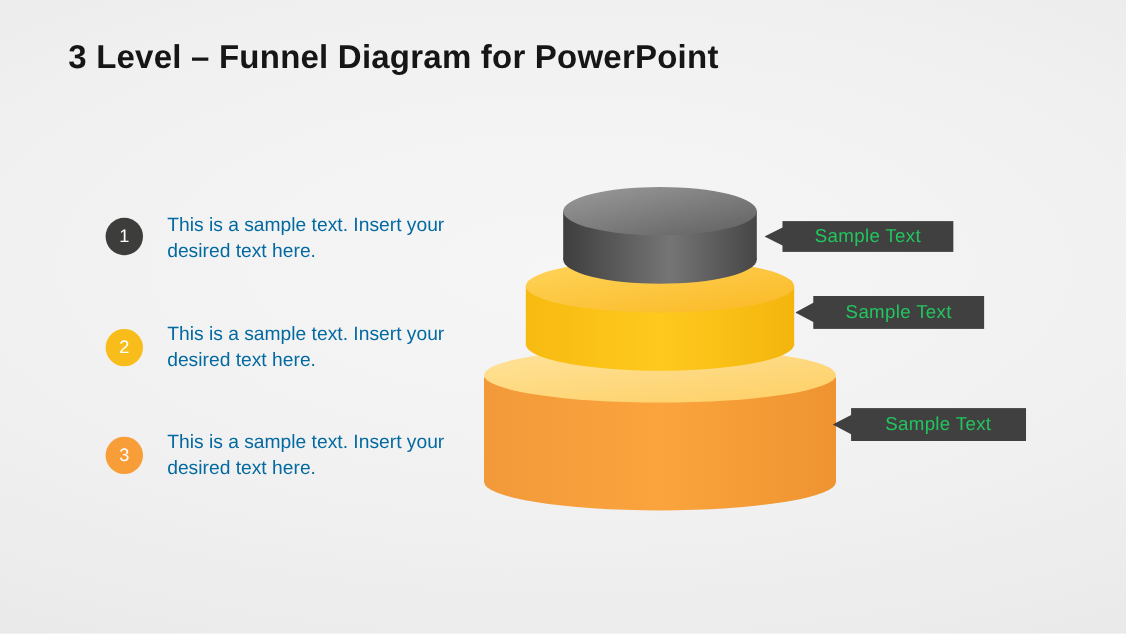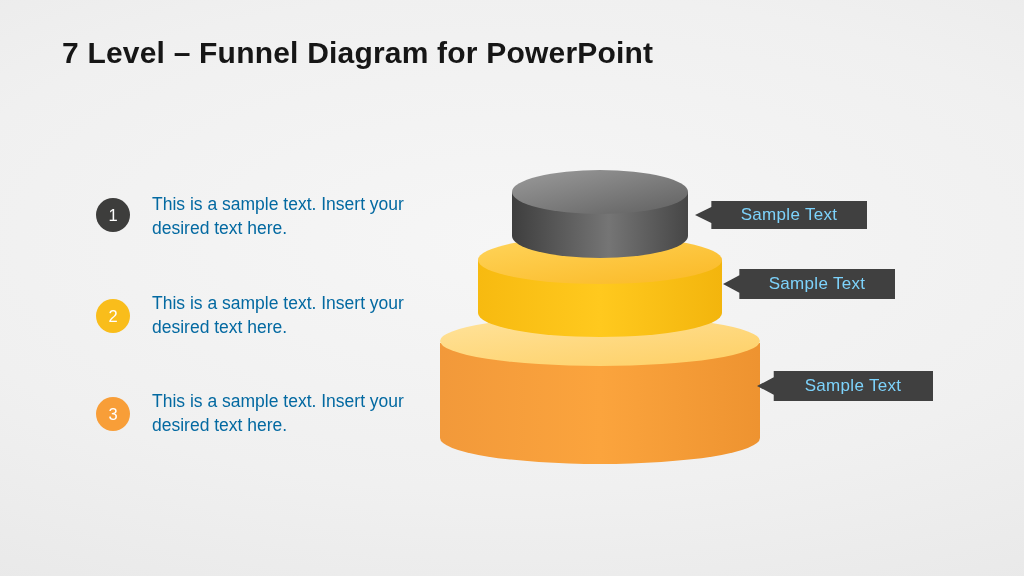--- a/index.html
+++ b/index.html
@@ -31,32 +31,32 @@
   .row-2 { top: 292px; } .row-2 .badge { top: 7px; }
   .row-3 { top: 390px; } .row-3 .badge { top: 7px; }
 
   .funnel-svg { position: absolute; left: 420px; top: 150px; }
 
   .callout {
     position: absolute; height: 29px; background: #404040;
     clip-path: polygon(9.5% 0%, 100% 0%, 100% 100%, 9.5% 100%, 9.5% 79%, 0% 50%, 9.5% 21%);
     display: flex; align-items: center; justify-content: center;
     padding-left: 16px;
-    color: #7dd3fc; font-size: 17px; letter-spacing: 0.3px;
+    color: #22c55e; font-size: 17px; letter-spacing: 0.3px;
   }
   .callout-1 { left: 695px; top: 201px; width: 172px; height: 28px; }
   .callout-2 { left: 723px; top: 269px; width: 172px; height: 30px; }
   .callout-3 { left: 757px; top: 371px; width: 176px; height: 30px; }
 </style>
 </head>
 <body>
 
 <div class="slide">
 
-  <h1 class="title">7 Level – Funnel Diagram for PowerPoint</h1>
+  <h1 class="title">3 Level – Funnel Diagram for PowerPoint</h1>
 
   <div class="list-item row-1">
     <div class="badge" style="background-color: rgb(61, 61, 60);">1</div>
     <div class="item-text">This is a sample text. Insert your desired text here.</div>
   </div>
 
   <div class="list-item row-2">
     <div class="badge" style="background-color: rgb(249, 189, 27);">2</div>
     <div class="item-text">This is a sample text. Insert your desired text here.</div>
   </div>

